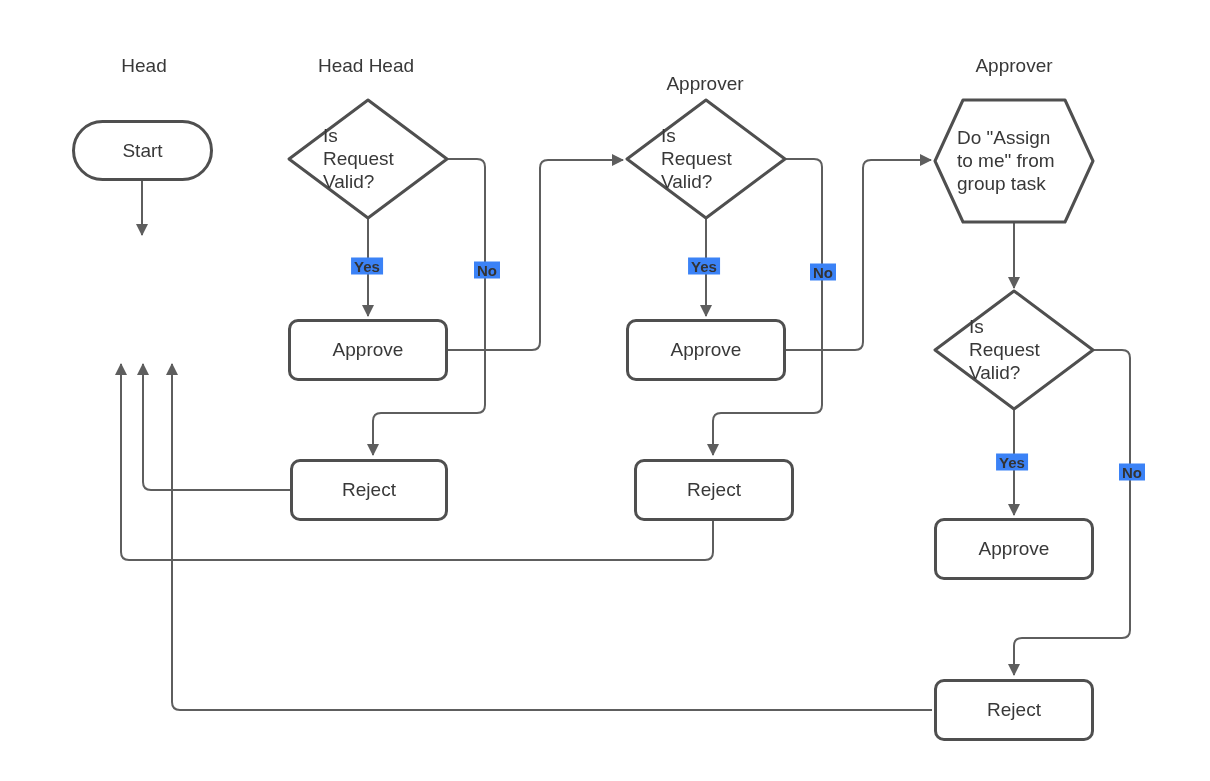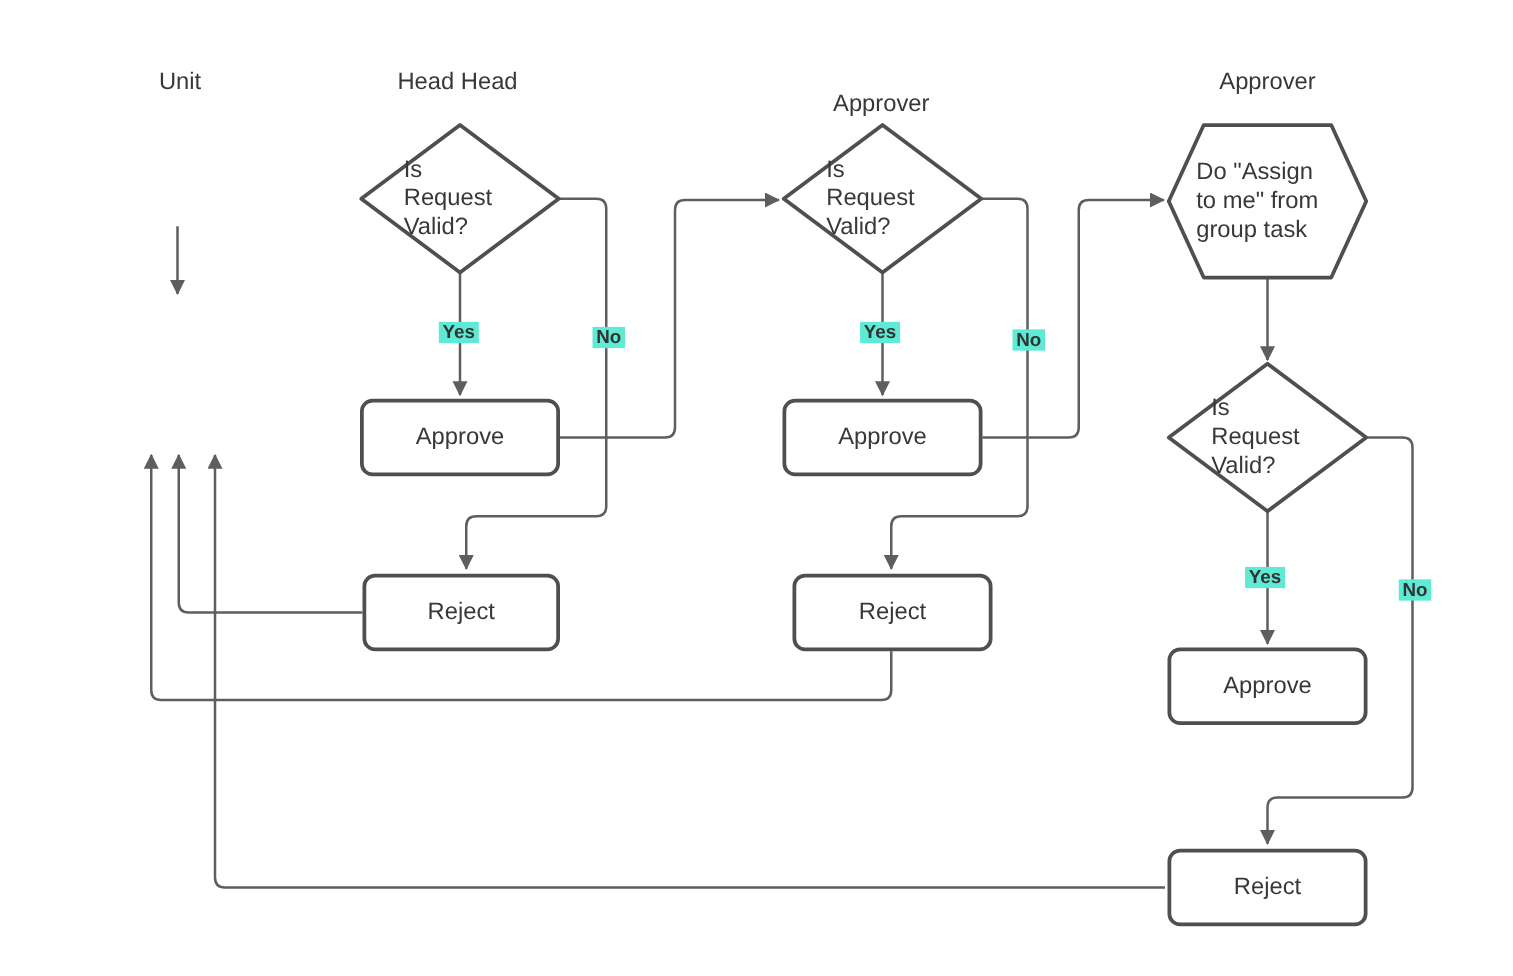--- a/index.html
+++ b/index.html
@@ -19,21 +19,21 @@
     font-size:19px;color:#383838;text-align:center;line-height:1.25;
   }
   .node.oval{border-radius:31px;}
   .shape-label{
     position:absolute;transform:translate(-50%,-50%);
     font-size:19px;color:#383838;line-height:1.22;
   }
   .edge-label{
     position:absolute;transform:translate(-50%,-50%);
     font-size:15px;font-weight:bold;color:#333333;
-    background:#5eead4;padding:0 3px;white-space:nowrap;
+    background:#3b82f6;padding:0 3px;white-space:nowrap;
   }
 </style>
 </head>
 <body>
 
 <div id="canvas">
 
   <svg class="layer" width="1210" height="781" viewBox="0 0 1210 781">
     <defs>
       <marker id="arrow" markerUnits="userSpaceOnUse" markerWidth="13" markerHeight="13" refX="11" refY="6" orient="auto">
@@ -73,25 +73,26 @@
     <g fill="#ffffff" stroke="#4f4f4f" stroke-width="3" stroke-linejoin="round">
 
       <polygon points="368,100 447,159 368,218 289,159"></polygon>
       <polygon points="706,100 785,159 706,218 627,159"></polygon>
       <polygon points="1014,291 1093,350 1014,409 935,350"></polygon>
 
       <polygon points="935,161 963,100 1065,100 1093,161 1065,222 963,222"></polygon>
     </g>
   </svg>
 
-  <div class="lane-title" style="left:144px;top:66px">Unit</div>
+  <div class="lane-title" style="left:144px;top:66px">Head</div>
   <div class="lane-title" style="left:366px;top:66px">Head Head</div>
   <div class="lane-title" style="left:705px;top:84px">Approver</div>
   <div class="lane-title" style="left:1014px;top:66px">Approver</div>
 
+  <div class="node oval" style="left:72px;top:120px;width:141px;height:61px">Start</div>
 
 
   <div class="node" style="left:288px;top:319px;width:160px;height:62px">Approve</div>
 
   <div class="node" style="left:290px;top:459px;width:158px;height:62px">Reject</div>
 
   <div class="node" style="left:626px;top:319px;width:160px;height:62px">Approve</div>
 
   <div class="node" style="left:634px;top:459px;width:160px;height:62px">Reject</div>
 

